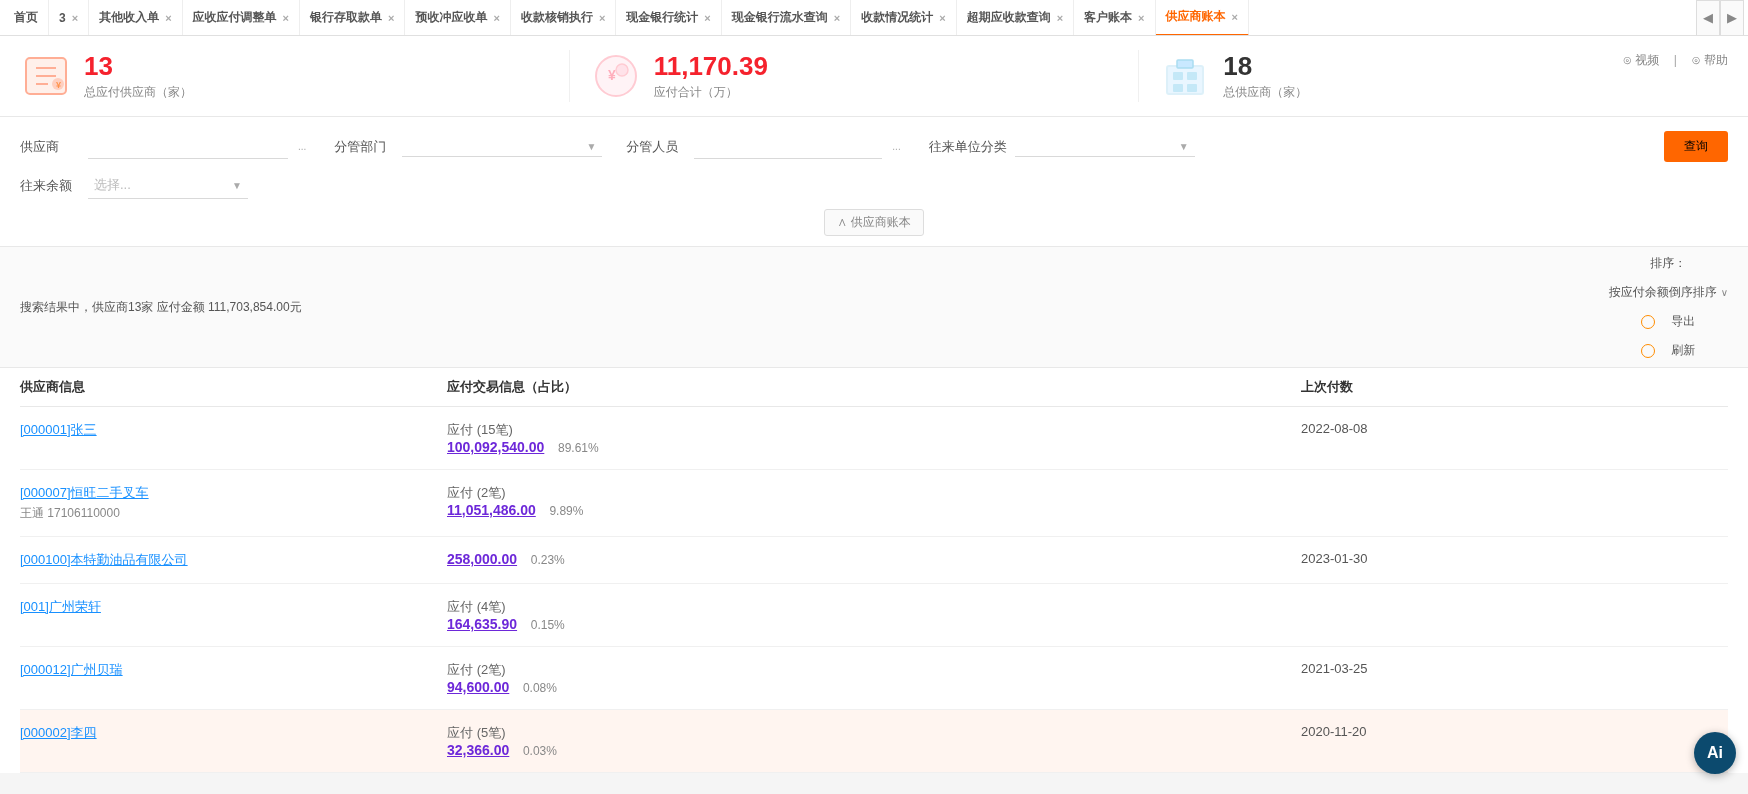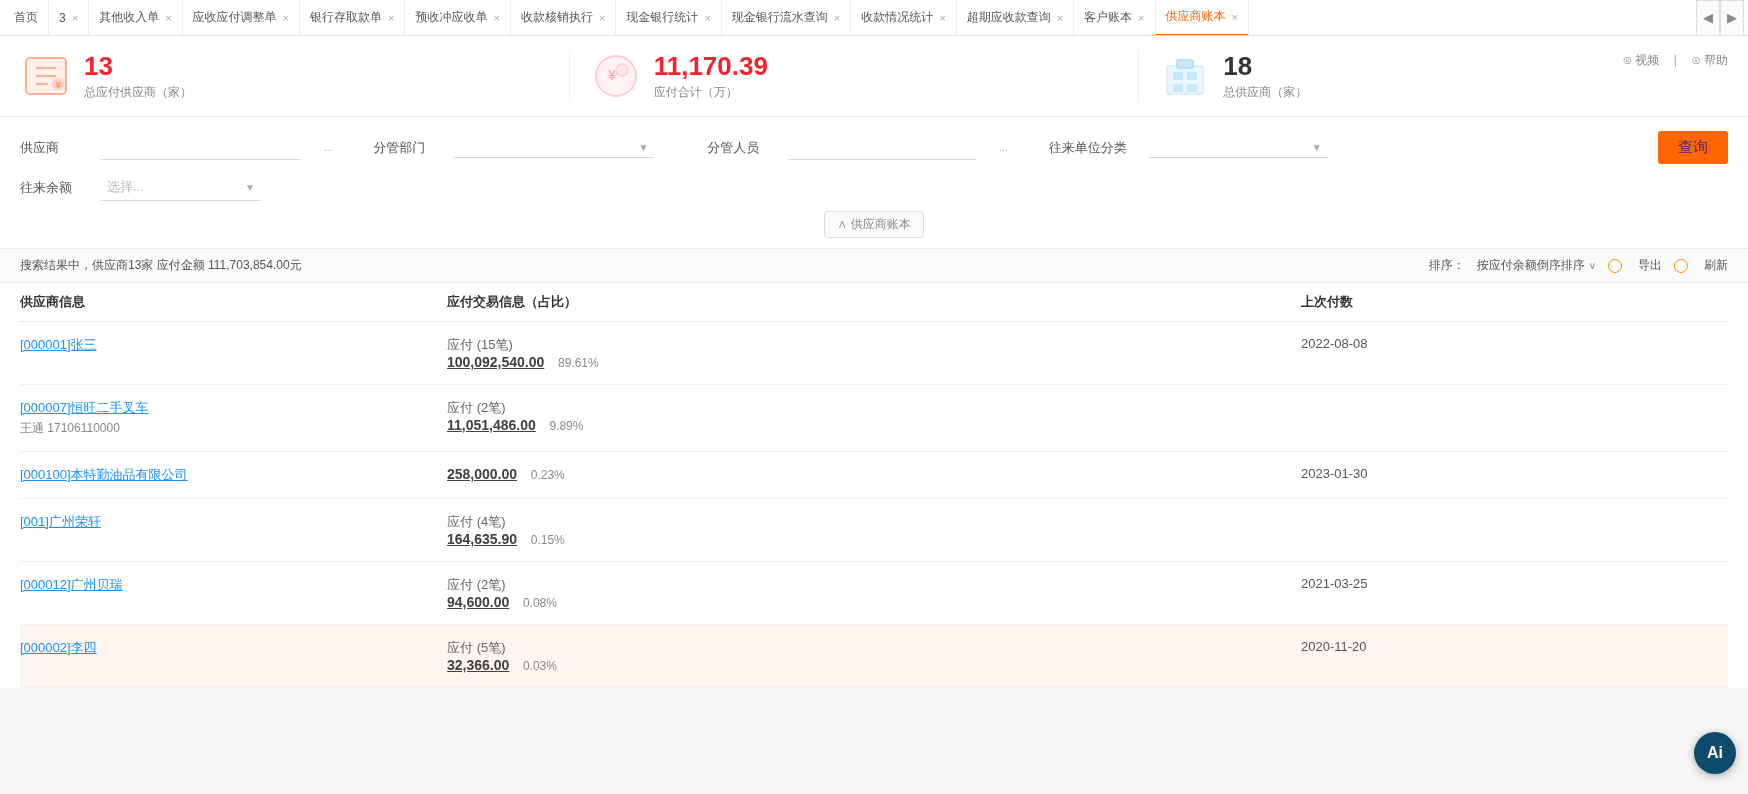--- a/index.html
+++ b/index.html
@@ -102,21 +102,21 @@
 
     
     .filter-section {
       background: #fff;
       padding: 14px 20px 10px;
       border-bottom: 1px solid #e8e8e8;
     }
     .filter-row {
       display: flex;
       align-items: center;
-      gap: 21px;
+      gap: 8px;
       margin-bottom: 10px;
     }
     .filter-label {
       font-size: 13px;
       color: #555;
       white-space: nowrap;
       min-width: 60px;
     }
     .filter-input {
       border: none;
@@ -137,24 +137,24 @@
       padding: 4px 6px;
       min-width: 220px;
       cursor: pointer;
       background: transparent;
     }
     .filter-select .placeholder { color: #bbb; flex: 1; font-size: 13px; }
     .filter-select .arrow { color: #aaa; font-size: 10px; }
     .filter-dots { color: #aaa; font-size: 10px; margin-left: 2px; cursor: pointer; }
     .btn-query {
       background: #ff6600;
-      color: #4c1d95;
+      color: #000000;
       border: none;
       padding: 7px 20px;
-      font-size: 15px;
+      font-size: 12px;
       border-radius: 3px;
       cursor: pointer;
       white-space: nowrap;
     }
     .collapse-btn {
       display: flex;
       align-items: center;
       justify-content: center;
       font-size: 12px;
       color: #888;
@@ -175,20 +175,21 @@
       display: flex;
       align-items: center;
       justify-content: space-between;
       font-size: 12px;
       color: #555;
     }
     .result-bar .sort-area {
       display: flex;
       align-items: center;
       gap: 12px;
+      flex-direction: column;
     }
     .sort-select {
       display: flex;
       align-items: center;
       gap: 4px;
       color: #555;
       cursor: pointer;
     }
     .sort-select .arrow { font-size: 10px; color: #888; }
     .icon-btn {
@@ -238,21 +239,21 @@
     .supplier-sub {
       color: #888;
       font-size: 12px;
       margin-top: 3px;
     }
     .transaction-info .label-gray {
       color: #666;
       font-size: 13px;
     }
     .transaction-info .amount-green {
-      color: #404040;
+      color: #6d28d9;
       font-size: 14px;
       font-weight: bold;
       text-decoration: underline;
       cursor: pointer;
       text-align: center;
     }
     .transaction-info .pct {
       color: #888;
       font-size: 12px;
       margin-left: 10px;
@@ -265,20 +266,21 @@
     
     ::-webkit-scrollbar { width: 6px; height: 6px; }
     ::-webkit-scrollbar-track { background: #f1f1f1; }
     ::-webkit-scrollbar-thumb { background: #ccc; border-radius: 3px; }
 
     .nav-tabs-container {
       display: flex;
       align-items: center;
       flex: 1;
       overflow: hidden;
+      font-weight: bold;
     }
   </style>
 </head>
 <body>
 
 <div class="top-nav">
   <div class="nav-tabs-container">
     <div class="nav-tab">
       <span>首页</span>
     </div>
@@ -400,21 +402,21 @@
     <span class="filter-label">供应商</span>
     <input class="filter-input" type="text" style="min-width: 200px;">
     <span class="filter-dots">...</span>
 
     <span class="filter-label" style="margin-left:20px;">分管部门</span>
     <div class="filter-select" style="min-width:200px;">
       <span class="placeholder"></span>
       <span class="arrow">▼</span>
     </div>
 
-    <span class="filter-label" style="margin-left:32px;">分管人员</span>
+    <span class="filter-label" style="margin-left:16px;">分管人员</span>
     <input class="filter-input" type="text" style="min-width: 180px;">
     <span class="filter-dots">...</span>
 
     <span class="filter-label" style="margin-left:20px;">往来单位分类</span>
     <div class="filter-select" style="min-width:180px;">
       <span class="placeholder"></span>
       <span class="arrow">▼</span>
     </div>
 
     <button class="btn-query" style="margin-left:auto;">查询</button>

